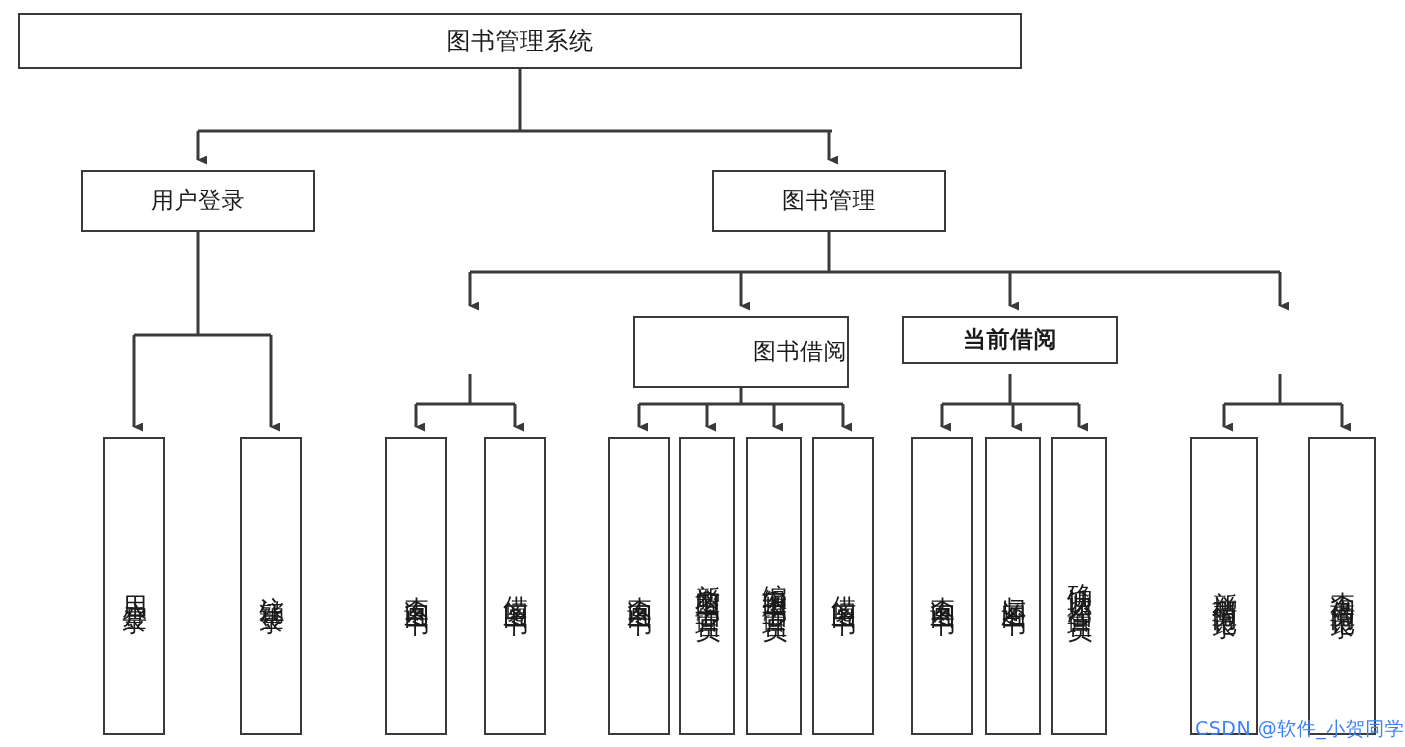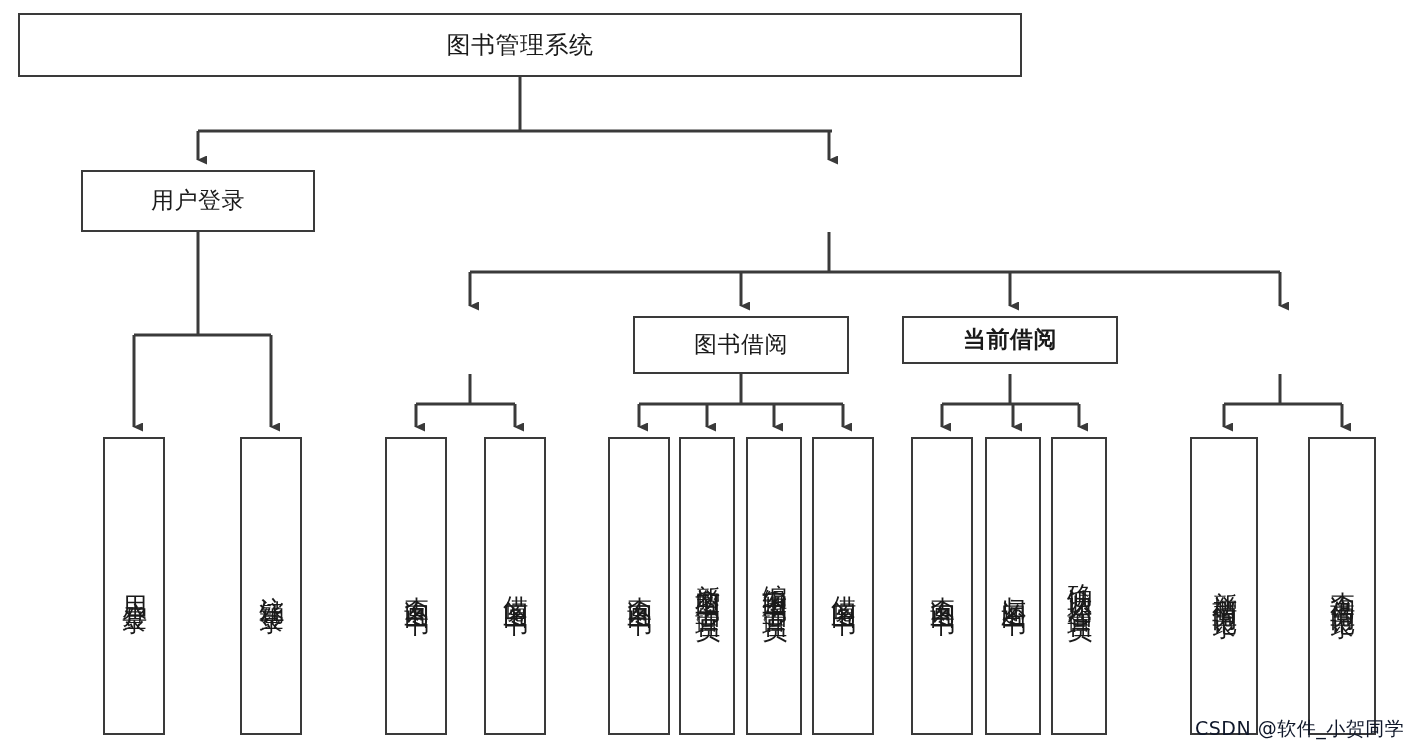--- a/index.html
+++ b/index.html
@@ -56,21 +56,21 @@
     writing-mode: vertical-rl;
     text-orientation: upright;
     font-size: 25px;
     line-height: 1.05;
     letter-spacing: 5px;
     max-height: 100%;
   }
   .watermark {
     position: absolute;
     font-size: 19px;
-    color: #0f172a;
+    color: #3b82f6;
     white-space: nowrap;
     letter-spacing: 0.5px;
     font-family: "DejaVu Sans", "Liberation Sans", sans-serif;
   }
 </style>
 </head>
 <body>
 
 <div id="canvas">
 
@@ -117,29 +117,32 @@
       <path d="M1013,404 L1013,427" marker-end="url(#arrow)"></path>
       <path d="M1079,404 L1079,427" marker-end="url(#arrow)"></path>
 
       <path d="M1280,374 L1280,404"></path>
       <path d="M1224,404 L1342,404"></path>
       <path d="M1224,404 L1224,427" marker-end="url(#arrow)"></path>
       <path d="M1342,404 L1342,427" marker-end="url(#arrow)"></path>
     </g>
   </svg>
 
-  <div class="node horiz root" style="left:18px; top:13px; width:1004px; height:64px;font-family:Liberation Serif, serif;">
+  <div class="node horiz root" style="left:18px; top:13px; width:1004px; height:56px;font-family:Liberation Serif, serif;">
     <span class="label">图书管理系统</span>
   </div>
 
   <div class="node horiz" style="left:81px; top:170px; width:234px; height:62px;">
     <span class="label">用户登录</span>
   </div>
+  <div class="node horiz" style="left:712px; top:170px; width:234px; height:62px;">
+    <span class="label">图书管理</span>
+  </div>
 
-  <div class="node horiz" style="left:633px; top:316px; width:216px; height:58px;">
+  <div class="node horiz" style="left:633px; top:316px; width:216px; height:72px;justify-content:flex-end;">
     <span class="label">图书借阅</span>
   </div>
   <div class="node horiz" style="left:902px; top:316px; width:216px; height:48px;font-weight:bold;">
     <span class="label">当前借阅</span>
   </div>
 
   <div class="node vert" style="left:103px; top:437px; width:62px; height:298px;">
     <span class="label">用户登录</span>
   </div>
   <div class="node vert" style="left:240px; top:437px; width:62px; height:298px;">

